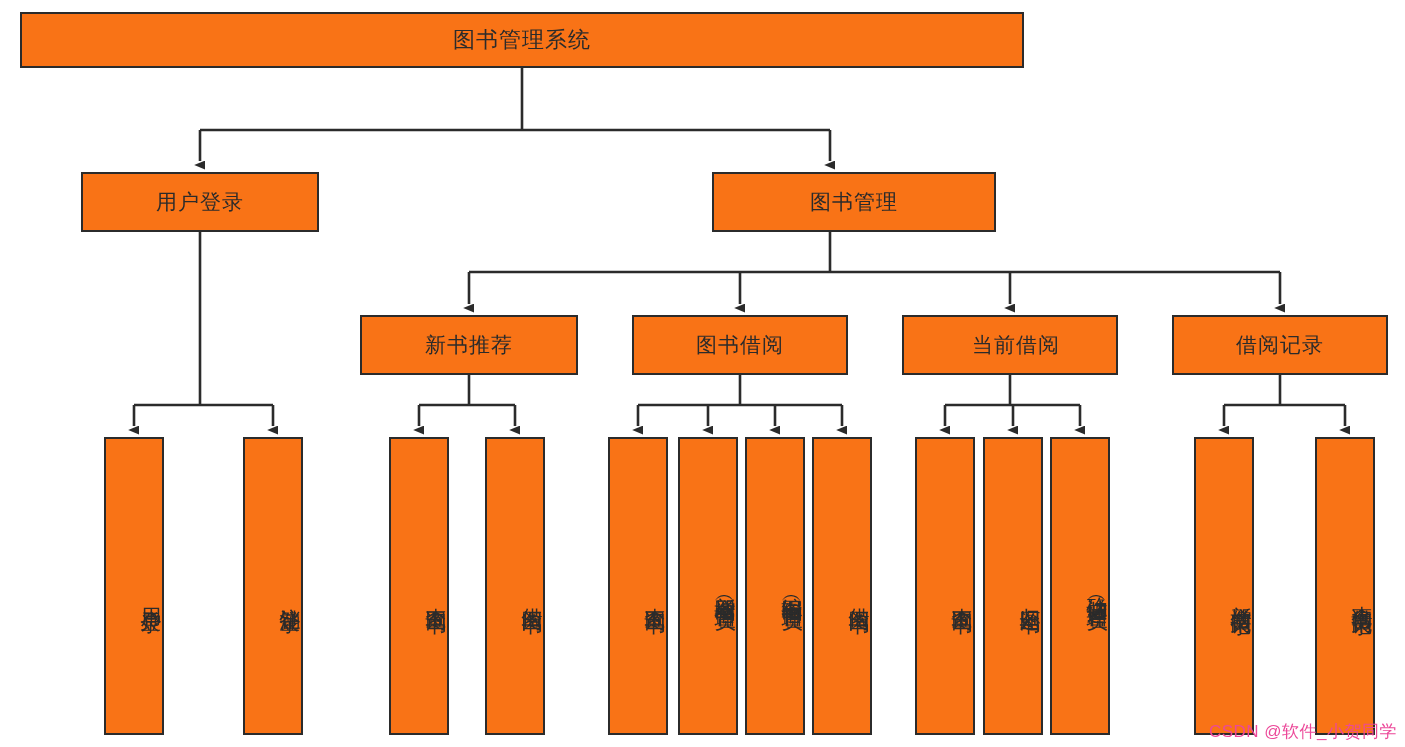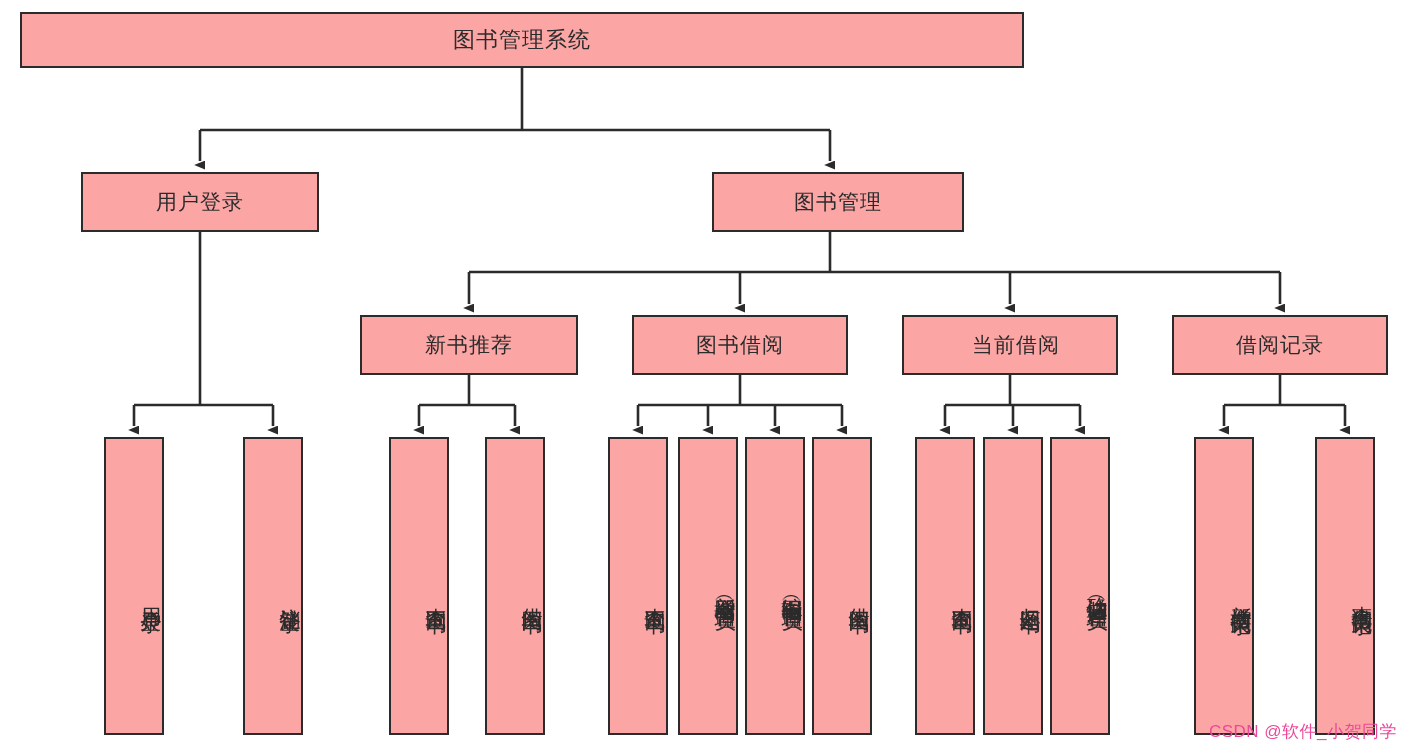--- a/index.html
+++ b/index.html
@@ -23,21 +23,21 @@
     left: 0;
     top: 0;
     width: 1405px;
     height: 747px;
     pointer-events: none;
   }
   .node {
     position: absolute;
     box-sizing: border-box;
     border: 2px solid #2b2b2b;
-    background: #fca5a5;
+    background: #f97316;
     display: flex;
     align-items: center;
     justify-content: center;
     color: #2b2b2b;
     line-height: 1.05;
   }
   .node.horiz {
     font-size: 21px;
     letter-spacing: 1px;
   }
@@ -112,21 +112,21 @@
         <path d="M 1224 405 L 1345 405"></path>
         <path d="M 1224 405 L 1224 426" marker-end="url(#arrow)"></path>
         <path d="M 1345 405 L 1345 426" marker-end="url(#arrow)"></path>
       </g>
   </svg>
 
   <div class="node root horiz" style="left:20px; top:12px; width:1004px; height:56px;">图书管理系统</div>
 
   <div id="level2-layer">
       <div class="node horiz" style="left: 81px; top: 172px; width: 238px; height: 60px;">用户登录</div>
-      <div class="node horiz" style="left: 712px; top: 172px; width: 252px; height: 60px; text-align: right;">图书管理</div>
+      <div class="node horiz" style="left: 712px; top: 172px; width: 284px; height: 60px; text-align: right;">图书管理</div>
     </div>
   <div id="level3-layer">
       <div class="node horiz" style="left: 360px; top: 315px; width: 218px; height: 60px;">新书推荐</div>
       <div class="node horiz" style="left: 632px; top: 315px; width: 216px; height: 60px;">图书借阅</div>
       <div class="node horiz" style="left: 902px; top: 315px; width: 216px; height: 60px; padding-left: 12px;">当前借阅</div>
       <div class="node horiz" style="left: 1172px; top: 315px; width: 216px; height: 60px;">借阅记录</div>
     </div>
   <div id="leaf-layer">
       <div class="node vert" style="left: 104px; top: 437px; width: 60px; height: 298px;">用户登录</div>
       <div class="node vert" style="left: 243px; top: 437px; width: 60px; height: 298px;">注销登录</div>

